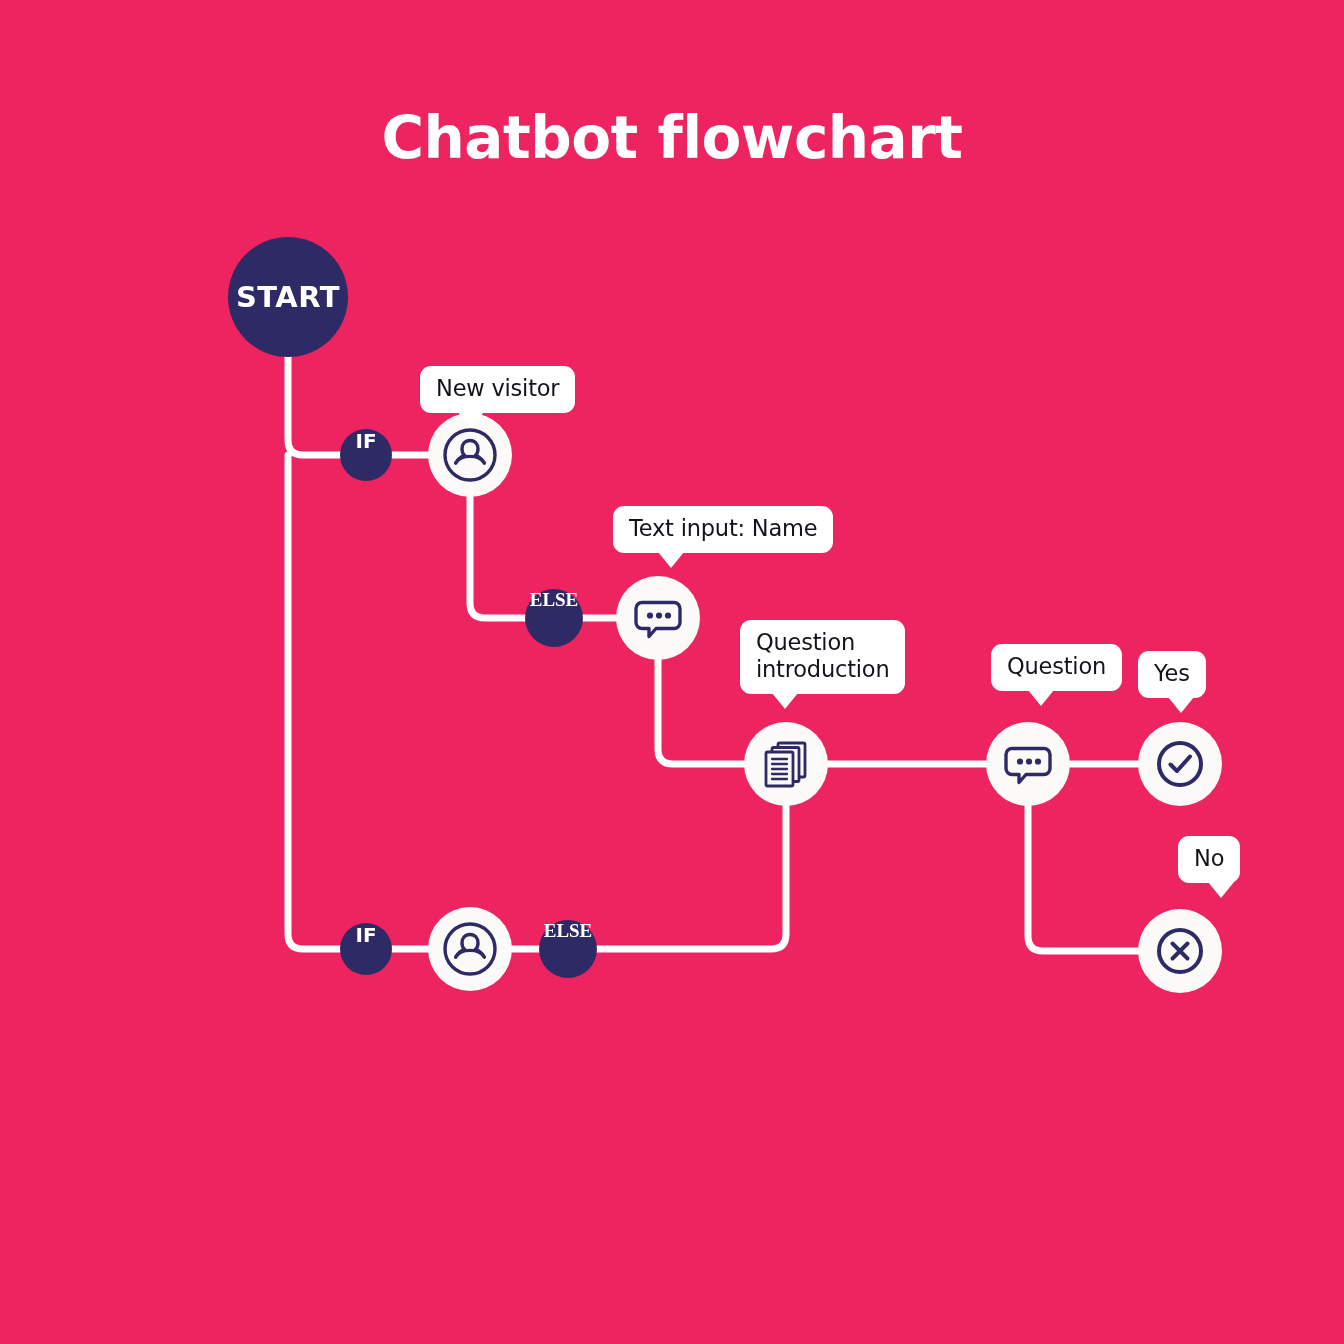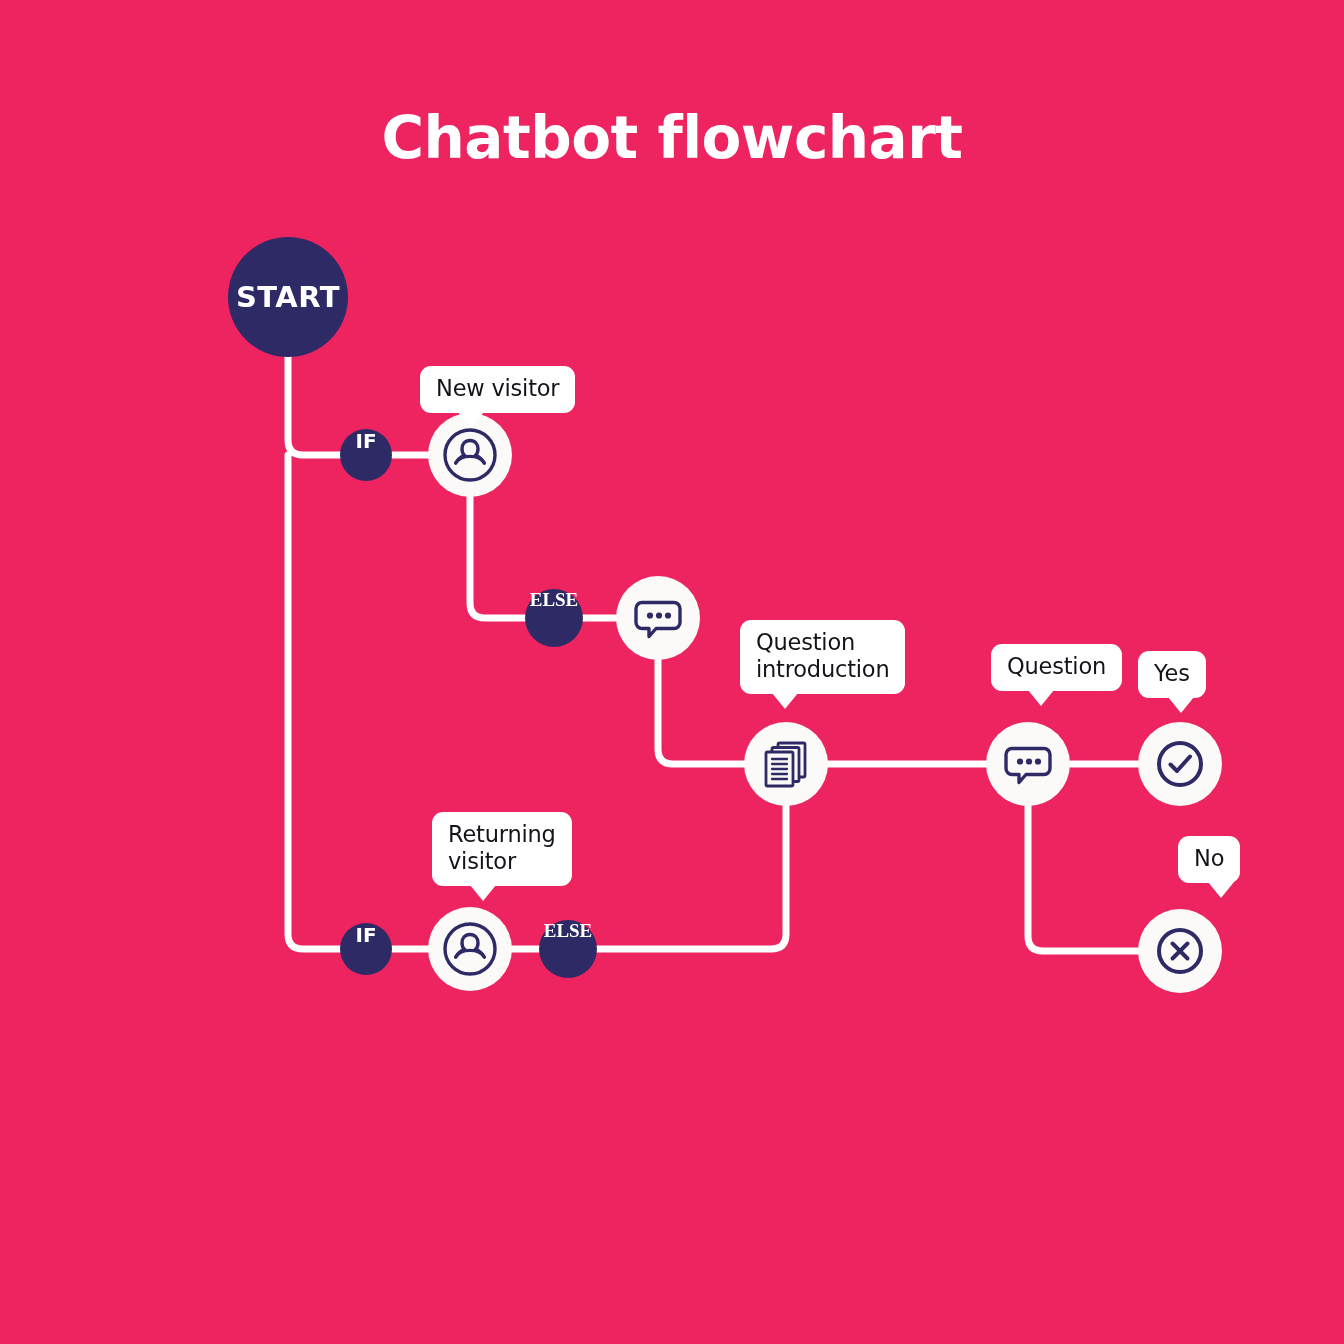--- a/index.html
+++ b/index.html
@@ -248,26 +248,25 @@
       </svg>
     </span>
   </div>
 
   <div class="node badge badge-else" style="left:539px; top:920px;" data-name="node-else-bottom">
     <span data-name="node-else-bottom-label">ELSE</span>
   </div>
 
   <div class="tip" style="left:420px; top:348px;margin-top:18px;" data-name="tooltip-new-visitor">New visitor</div>
 
+  <div class="tip" style="left:613px; top:506px;" data-name="tooltip-text-input-name">Text input: Name</div>
 
   <div class="tip" style="left:740px; top:620px;" data-name="tooltip-personal-introduction">Question
 introduction</div>
 
   <div class="tip" style="left:991px; top:644px;" data-name="tooltip-question">Question</div>
 
   <div class="tip" style="left:1138px; top:644px;margin-top:7px;" data-name="tooltip-yes">Yes</div>
 
   <div class="tip" style="left:1178px; top:836px;" data-name="tooltip-no">No</div>
 
-  <div class="tip" style="left:432px; top:812px;" data-name="tooltip-returning-visitor">Returning
-visitor</div>
 
 </div>
 
 </body></html>

